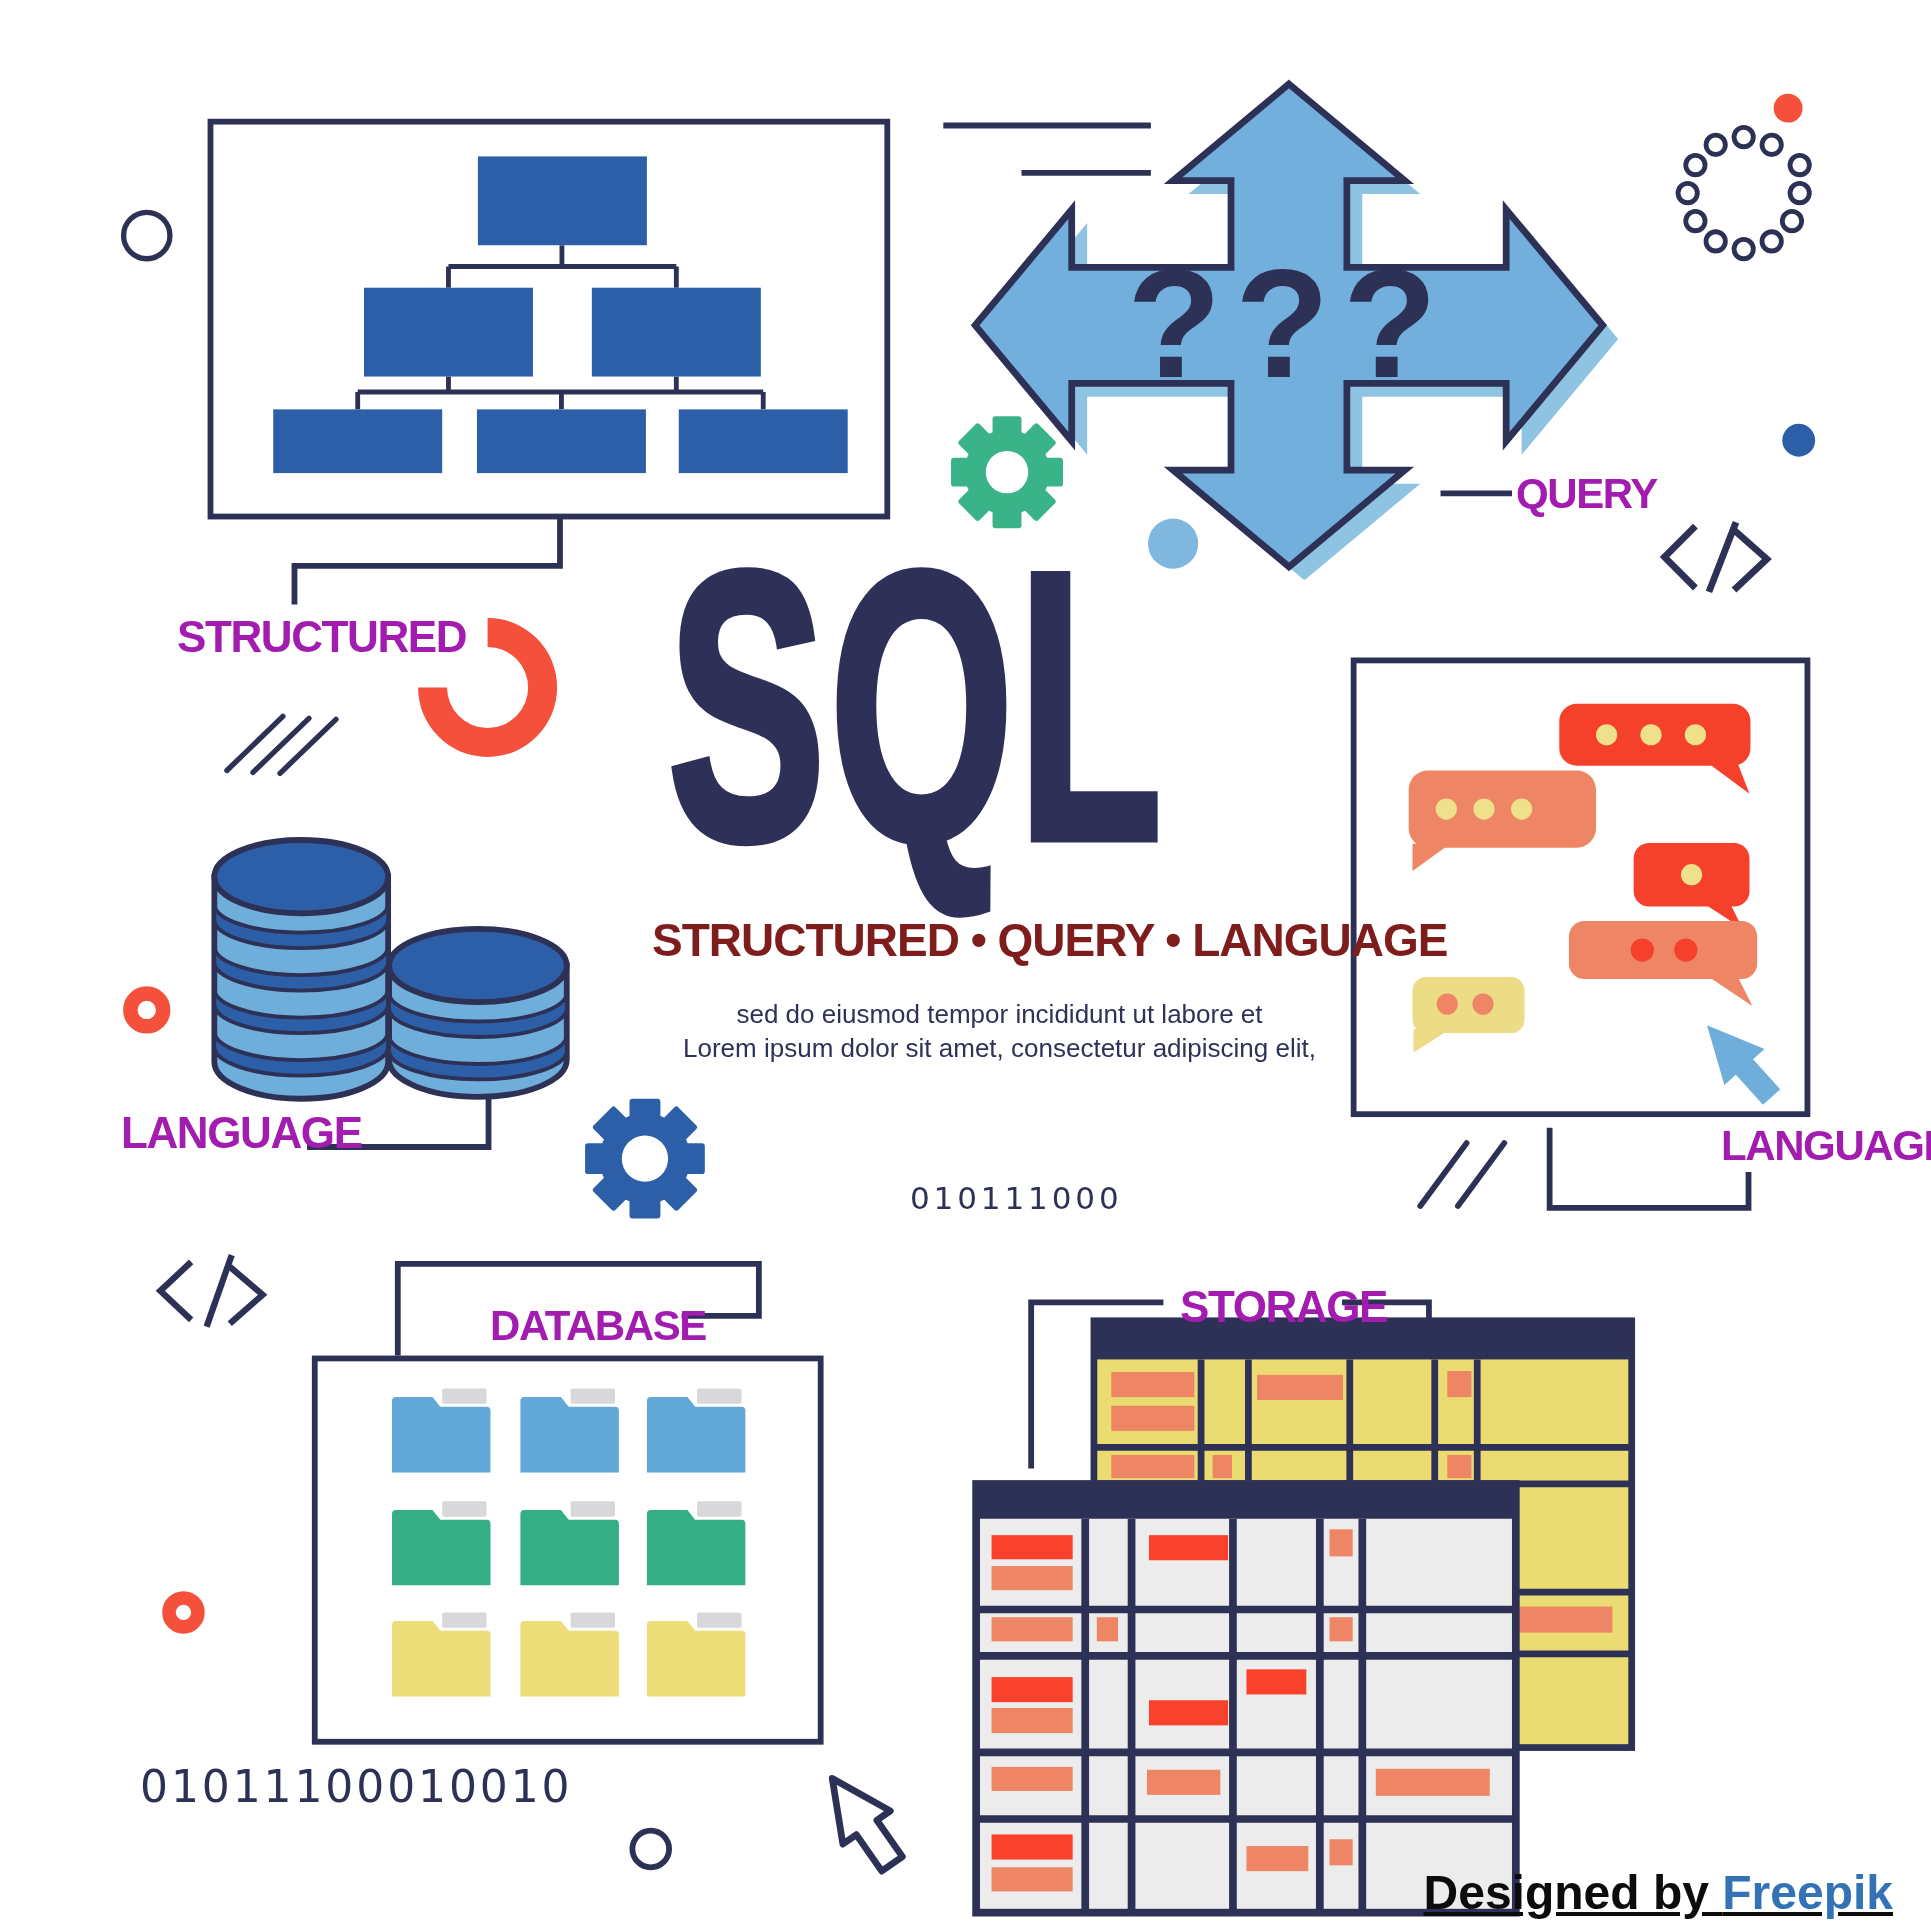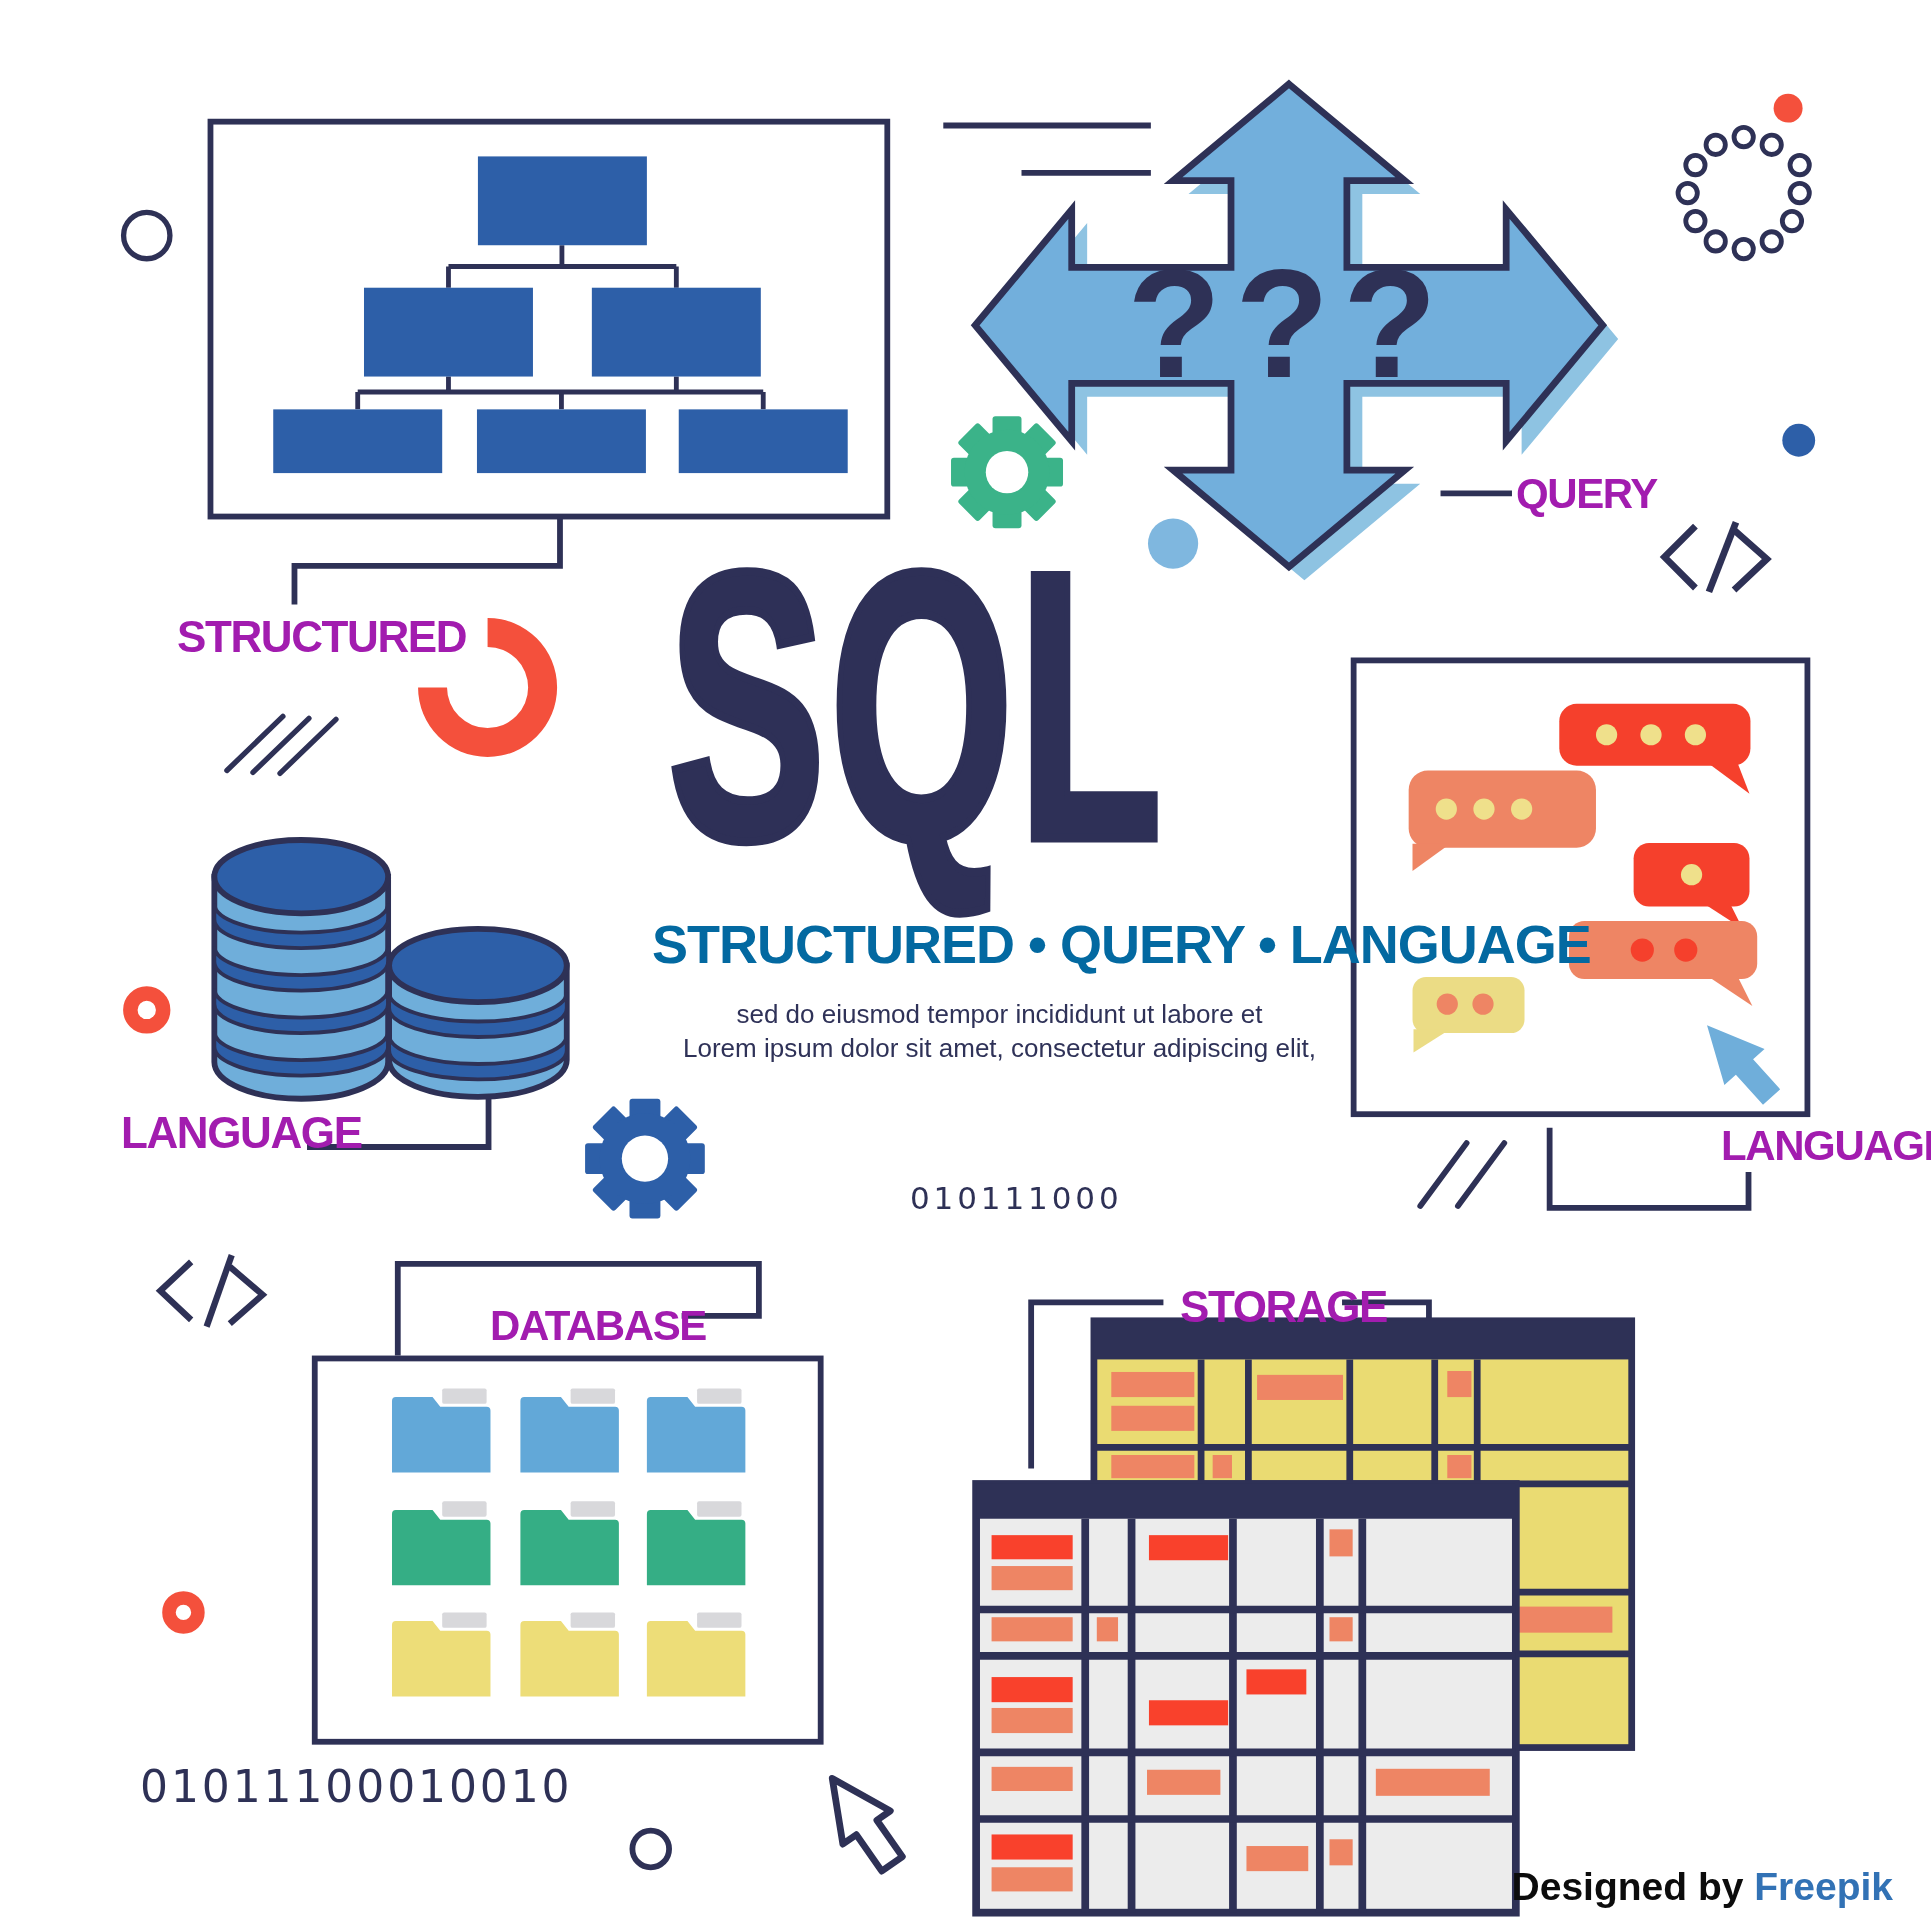--- a/index.html
+++ b/index.html
@@ -4,28 +4,28 @@
 <style>
   html,body{margin:0;padding:0;background:#fff;}
   #poster{position:relative;width:1931px;height:1931px;background:#ffffff;overflow:hidden;
           font-family:"Liberation Sans",sans-serif;}
   #art{position:absolute;left:0;top:0;}
   .lbl{position:absolute;font-weight:700;font-size:44px;letter-spacing:-1.4px;color:#a21caf;white-space:nowrap;}
   #sql-title{position:absolute;left:550px;top:515px;width:734px;text-align:center;
              font-size:338px;font-weight:800;line-height:1;color:#2e3057;letter-spacing:5.8px;
              -webkit-text-stroke:7.7px #2e3057;transform:scale(0.70,1.13);transform-origin:50% 0;}
   #subtitle{position:absolute;left:652px;top:913px;width:695px;text-align:center;
-            font-size:54px;font-weight:700;letter-spacing:-1px;color:#0369a1;white-space:nowrap;}
+            font-size:46px;font-weight:700;letter-spacing:-1px;color:#7f1d1d;white-space:nowrap;}
   #description{position:absolute;left:652px;top:998px;width:695px;text-align:center;
                font-size:26px;line-height:1.3;color:#2f3258;}
   .binary{position:absolute;color:#2e3156;font-family:"DejaVu Sans",sans-serif;white-space:nowrap;}
   #binary-top{left:910px;top:1180px;font-size:31px;letter-spacing:3.9px;}
   #binary-bottom{left:140px;top:1761px;font-size:44px;letter-spacing:2.9px;}
   #credit{position:absolute;left:1410px;top:1865px;width:483px;text-align:right;
-          font-size:39px;font-weight:700;color:#0c0c0c;}
+          font-size:48px;font-weight:700;color:#0c0c0c;text-decoration:underline;}
   #credit .brand{color:#3272b5;}
 </style>
 </head>
 <body>
 
 <div id="poster">
 
   <svg id="art" width="1931" height="1931" viewBox="0 0 2000 2000">
 
     <g>

